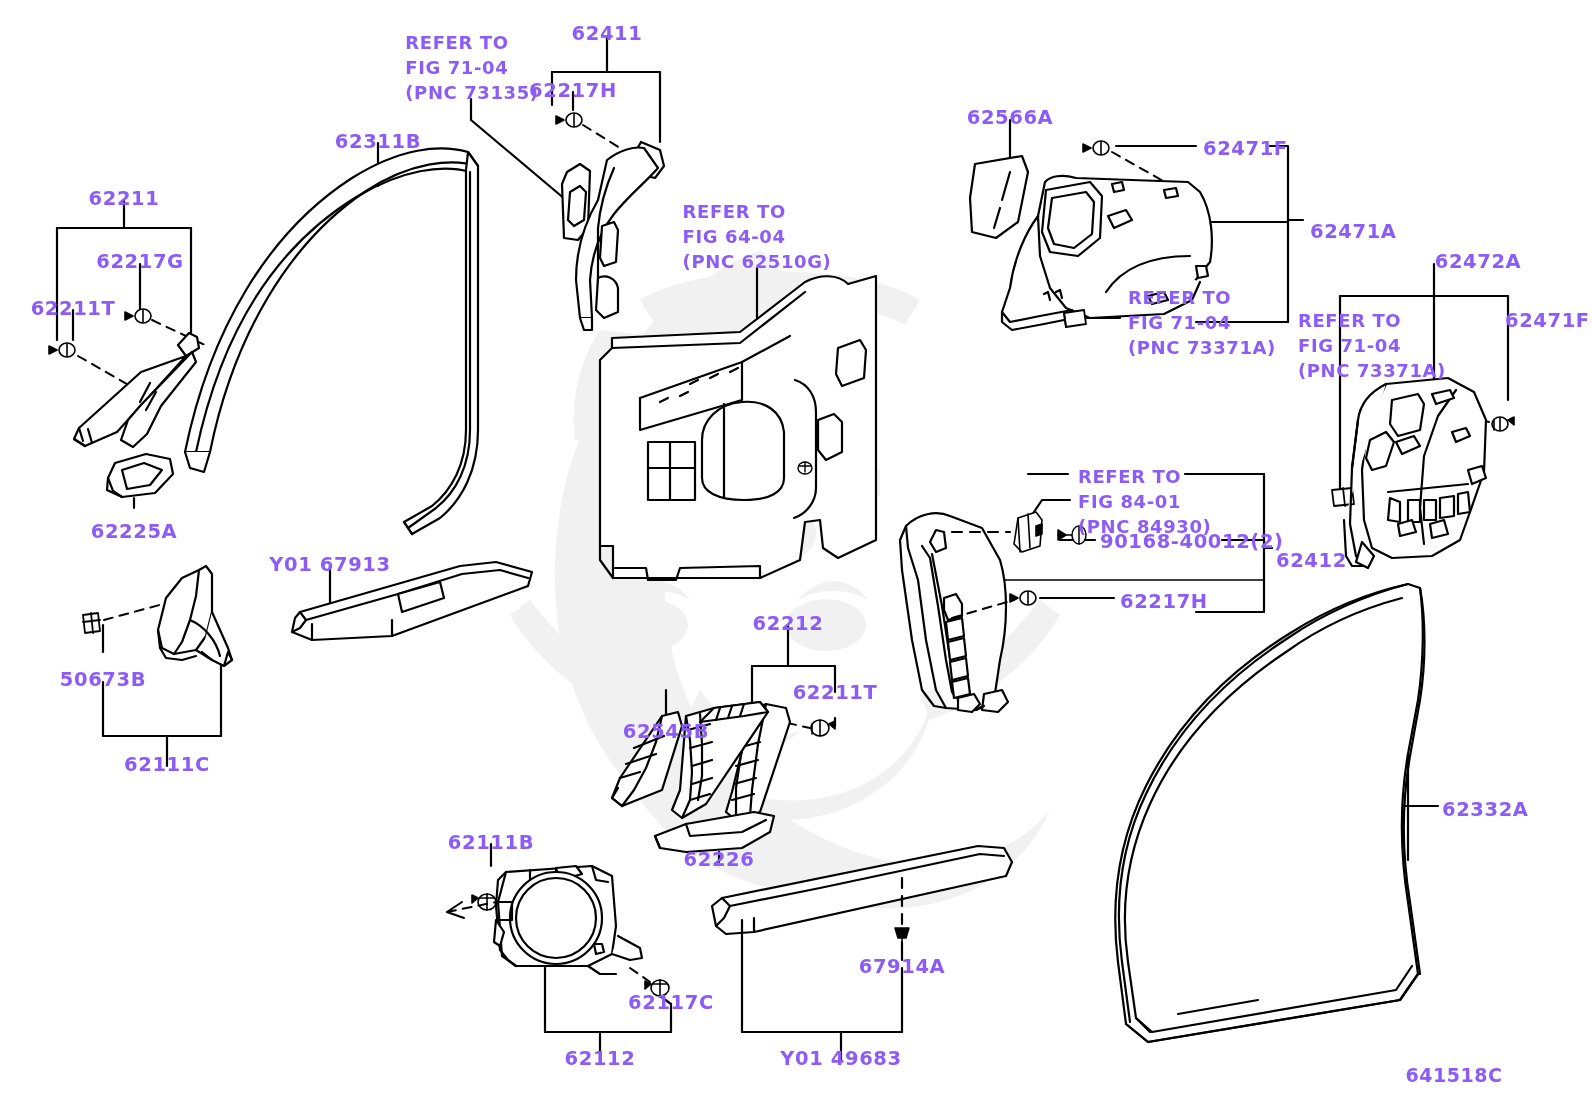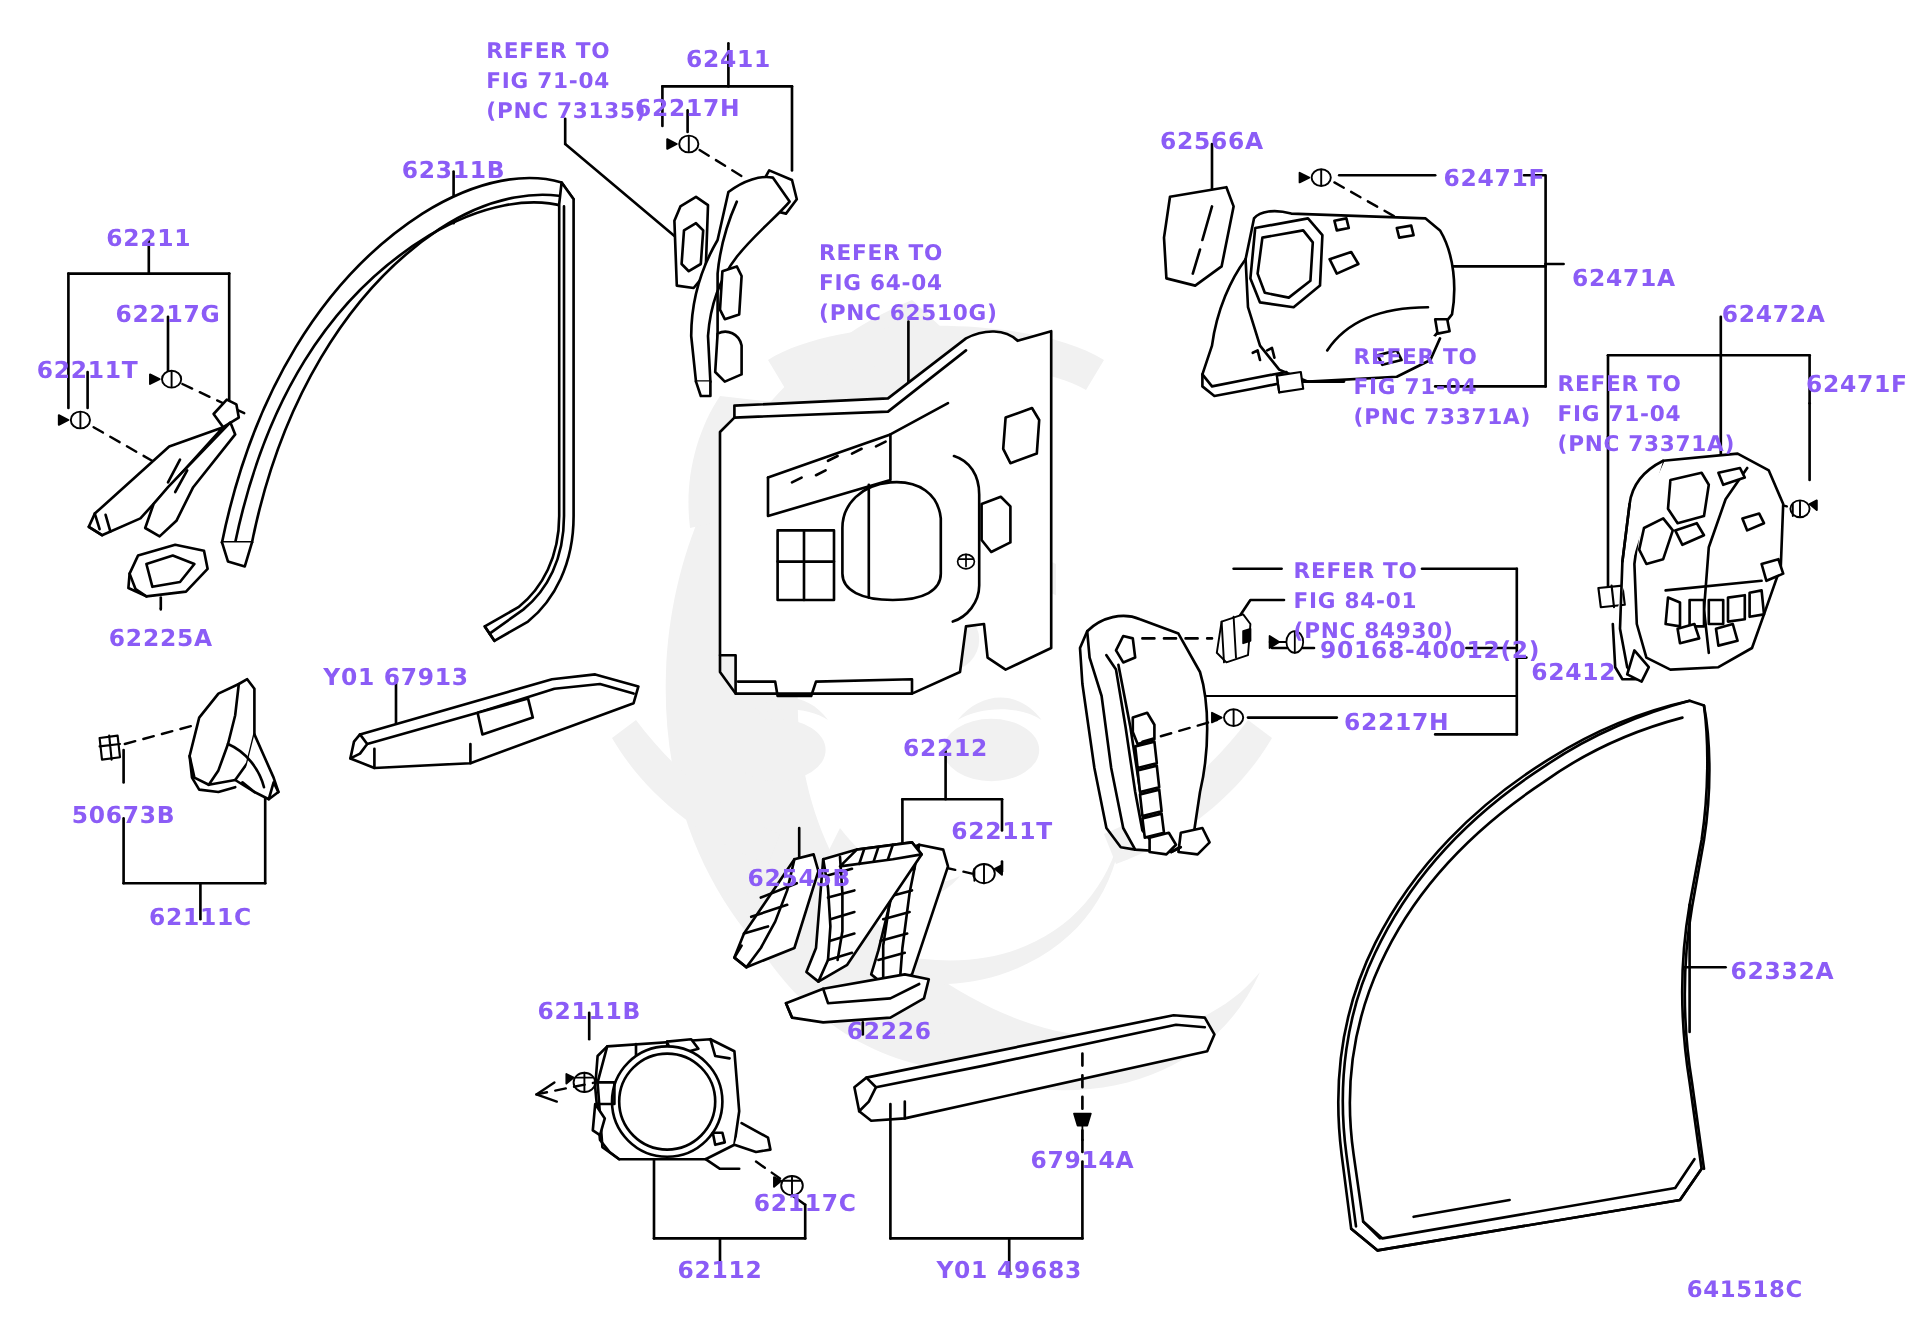--- a/index.html
+++ b/index.html
@@ -489,21 +489,21 @@
   <div id="label-layer">
       <div class="lbl ctr" style="left: 124px; top: 186px;">62211</div>
       <div class="lbl ctr" style="left: 140px; top: 249px;">62217G</div>
       <div class="lbl ctr" style="left: 73px; top: 296px;">62211T</div>
       <div class="lbl ctr" style="left: 134px; top: 519px;">62225A</div>
       <div class="lbl ctr" style="left: 378px; top: 129px;">62311B</div>
       <div class="lbl ref ctr" style="left: 472px; top: 30px;">REFER TO
 FIG 71-04
 (PNC 73135)</div>
       <div class="lbl ctr" style="left: 573px; top: 78px;">62217H</div>
-      <div class="lbl ctr" style="left: 607px; top: 37px;">62411</div>
+      <div class="lbl ctr" style="left: 607px; top: 21px;">62411</div>
       <div class="lbl ref ctr" style="left: 757px; top: 199px;">REFER TO
 FIG 64-04
 (PNC 62510G)</div>
       <div class="lbl ctr" style="left: 1010px; top: 105px;">62566A</div>
       <div class="lbl" style="left: 1203px; top: 136px;">62471F</div>
       <div class="lbl" style="left: 1310px; top: 219px;">62471A</div>
       <div class="lbl ref" style="left: 1128px; top: 285px;">REFER TO
 FIG 71-04
 (PNC 73371A)</div>
       <div class="lbl ctr" style="left: 1434px; top: 249px; margin-left: 44px;">62472A</div>
@@ -516,21 +516,21 @@
       <div class="lbl ctr" style="left: 330px; top: 552px;">Y01 67913</div>
       <div class="lbl ref" style="left: 1078px; top: 464px;">REFER TO
 FIG 84-01
 (PNC 84930)</div>
       <div class="lbl" style="left: 1100px; top: 529px;">90168-40012(2)</div>
       <div class="lbl" style="left: 1276px; top: 548px;">62412</div>
       <div class="lbl" style="left: 1120px; top: 589px;">62217H</div>
       <div class="lbl ctr" style="left: 788px; top: 611px;">62212</div>
       <div class="lbl ctr" style="left: 666px; top: 675px; margin-top: 44px;">62545B</div>
       <div class="lbl ctr" style="left: 835px; top: 680px;">62211T</div>
-      <div class="lbl ctr" style="left: 719px; top: 847px; margin-left: 22px;">62226</div>
+      <div class="lbl ctr" style="left: 719px; top: 847px;">62226</div>
       <div class="lbl ctr" style="left: 491px; top: 830px;">62111B</div>
       <div class="lbl ctr" style="left: 671px; top: 990px;">62117C</div>
       <div class="lbl ctr" style="left: 600px; top: 1046px;">62112</div>
       <div class="lbl ctr" style="left: 902px; top: 954px;">67914A</div>
       <div class="lbl ctr" style="left: 841px; top: 1046px;">Y01 49683</div>
       <div class="lbl" style="left: 1442px; top: 797px;">62332A</div>
       <div class="lbl figid ctr" style="left: 1454px; top: 1062px;">641518C</div>
     </div>
 
 </div>

